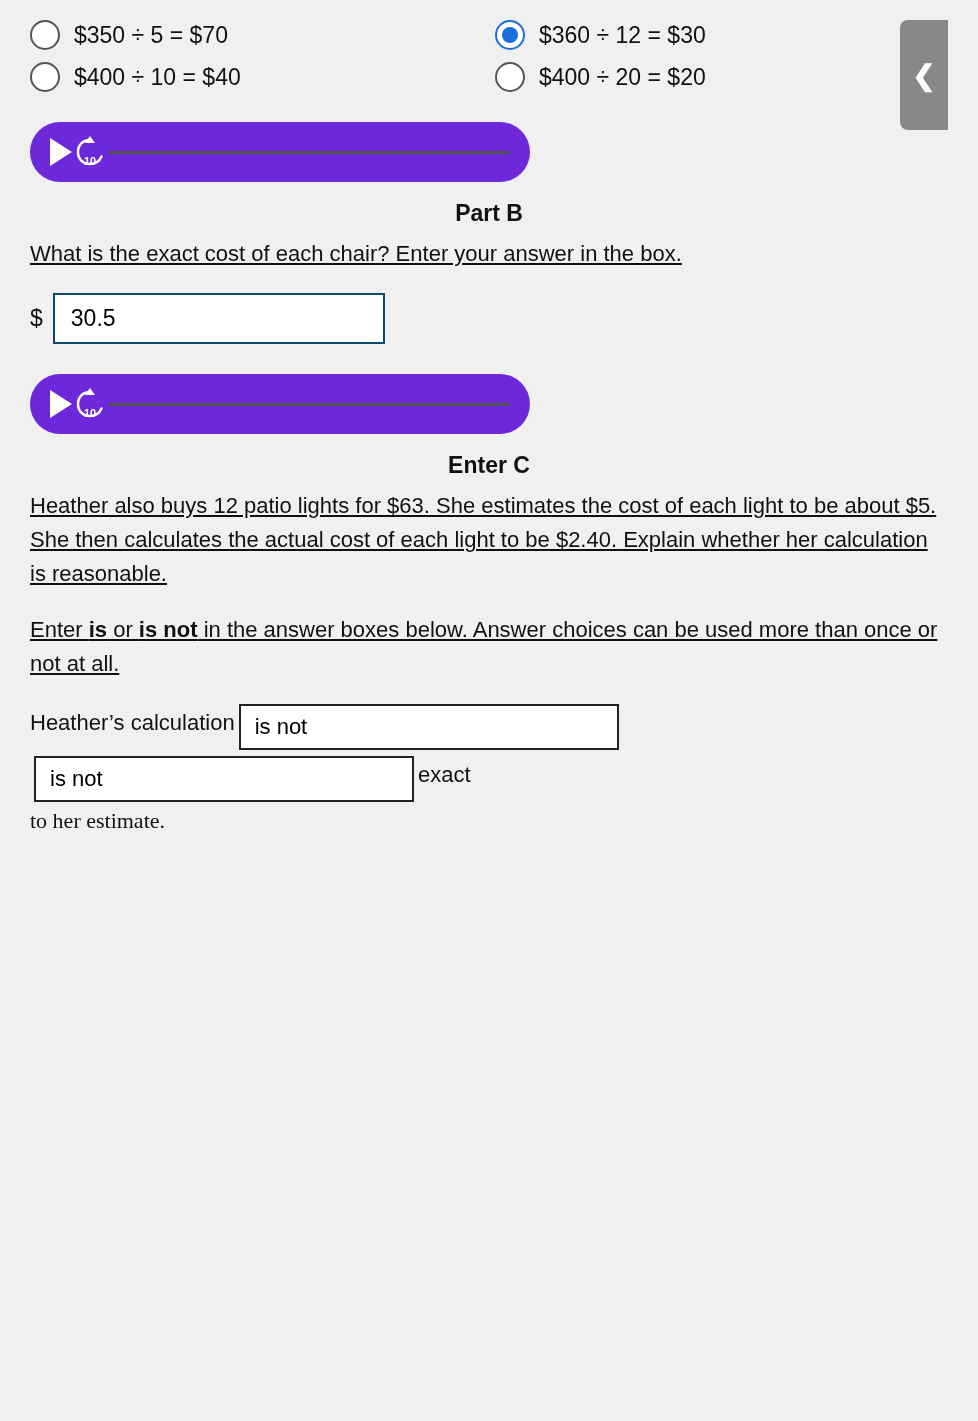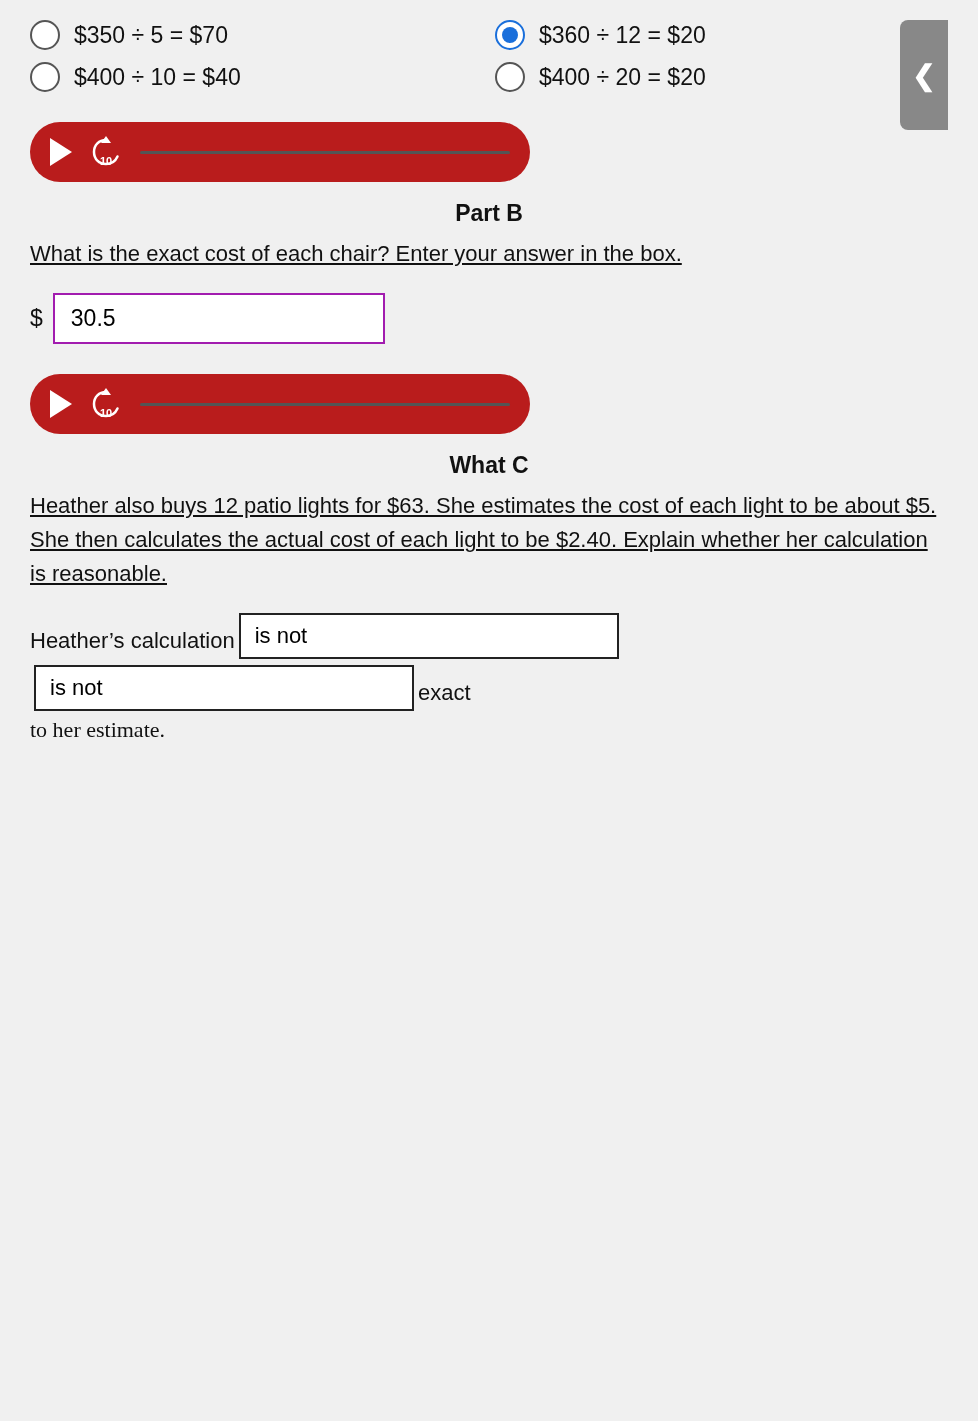--- a/index.html
+++ b/index.html
@@ -46,26 +46,25 @@
 
     .radio-circle.selected::after {
       content: '';
       width: 16px;
       height: 16px;
       border-radius: 50%;
       background: #1a6fdb;
     }
 
     .player-bar {
-      background: #b91c1c;
+      background: #6d28d9;
       border-radius: 40px;
       padding: 12px 20px;
       display: flex;
       align-items: center;
-      gap: 16px;
       margin-bottom: 18px;
       width: 500px;
     }
 
     .play-btn {
       width: 0;
       height: 0;
       border-top: 14px solid transparent;
       border-bottom: 14px solid transparent;
       border-left: 22px solid white;
@@ -109,30 +108,30 @@
       gap: 10px;
       margin-bottom: 22px;
     }
 
     .dollar-sign {
       font-size: 23px;
       font-weight: normal;
     }
 
     .answer-input-box {
-      border: 2px solid #a21caf;
+      border: 2px solid #0c4a6e;
       padding: 10px 16px;
       font-size: 23px;
       min-width: 320px;
       background: white;
     }
 
     .inline-answer-row {
       display: flex;
-      align-items: flex-end;
+      align-items: flex-start;
       margin-bottom: 6px;
       font-size: 22px;
       line-height: 1.7;
     }
 
     .inline-answer-box {
       border: 2.5px solid #222;
       padding: 8px 14px;
       font-size: 22px;
       background: white;
@@ -183,21 +182,21 @@
     <span class="chevron-symbol">❮</span>
   </div>
 
   <div class="radio-grid section-gap">
     <div class="radio-option">
       <div class="radio-circle"></div>
       <span>$350 ÷ 5 = $70</span>
     </div>
     <div class="radio-option">
       <div class="radio-circle selected"></div>
-      <span>$360 ÷ 12 = $20</span>
+      <span>$360 ÷ 12 = $30</span>
     </div>
     <div class="radio-option">
       <div class="radio-circle"></div>
       <span>$400 ÷ 10 = $40</span>
     </div>
     <div class="radio-option">
       <div class="radio-circle"></div>
       <span>$400 ÷ 20 = $20</span>
     </div>
   </div>
@@ -229,23 +228,26 @@
       <svg width="36" height="36" viewBox="0 0 36 36" fill="none">
         <path d="M18 6 C11 6 6 11 6 18 C6 25 11 30 18 30 C23 30 27.5 27 29.5 22.5" stroke="white" stroke-width="2.5" fill="none" stroke-linecap="round"></path>
         <polygon points="18,2 13,9 23,9" fill="white"></polygon>
       </svg>
       <span style="position:absolute; color:white; font-size:11px; font-weight:bold; bottom:3px; left:50%; transform:translateX(-50%);">10</span>
     </div>
     <div class="progress-line"></div>
   </div>
 
   <div class="section-gap">
-    <div class="part-label">What C</div>
+    <div class="part-label">Enter C</div>
     <div class="part-text">Heather also buys 12 patio lights for $63. She estimates the cost of each light to be about $5. She then calculates the actual cost of each light to be $2.40. Explain whether her calculation is reasonable.</div>
 
+    <div class="part-text">
+      Enter <strong>is</strong> or <strong>is not</strong> in the answer boxes below. Answer choices can be used more than once or not at all.
+    </div>
 
     <div class="inline-answer-row">
       <span>Heather’s calculation</span>
       <input type="text" class="inline-answer-box" value="is not" style="">
     </div>
 
     <div class="inline-answer-row">
       <input type="text" class="inline-answer-box" value="is not" style="">
       <span>exact</span>
     </div>

